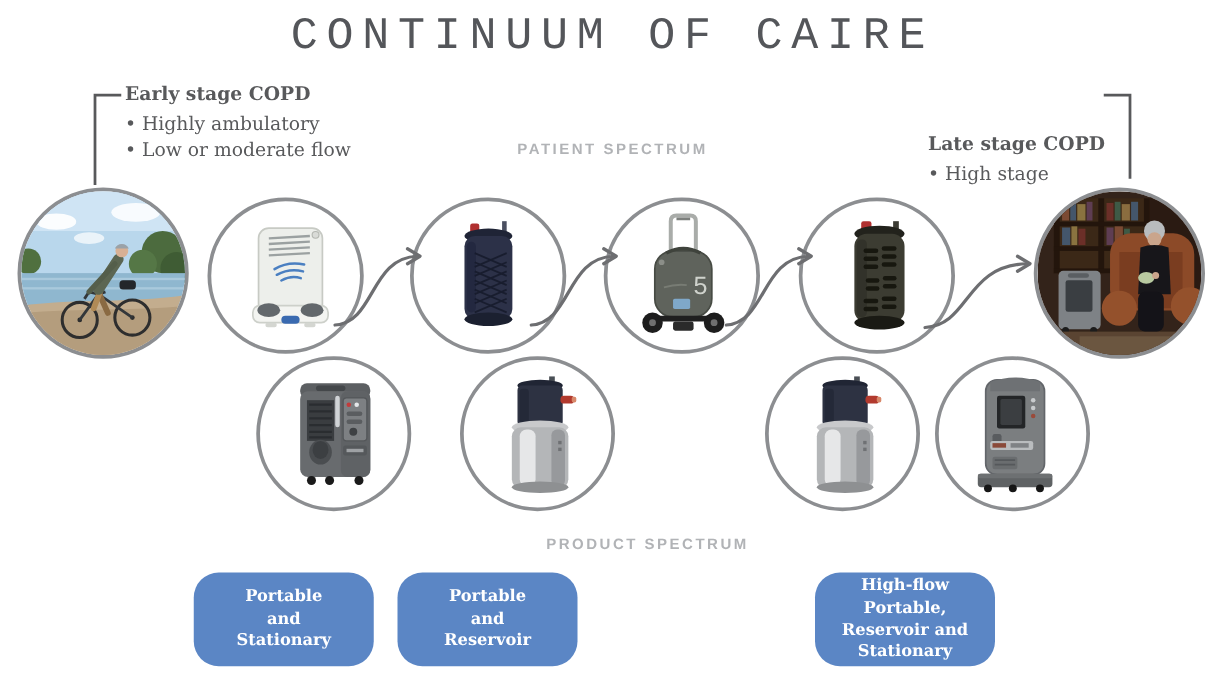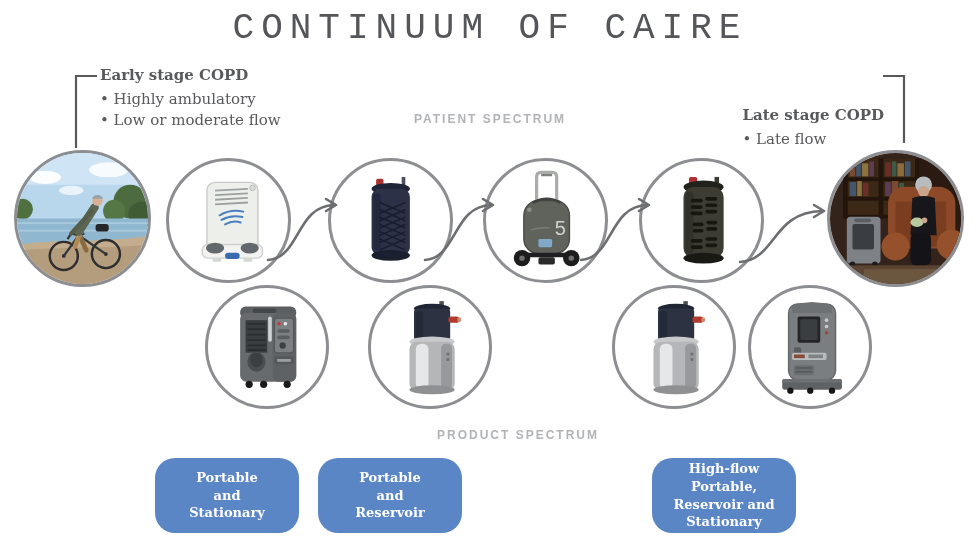--- a/index.html
+++ b/index.html
@@ -60,21 +60,21 @@
   <h1 class="title">CONTINUUM OF CAIRE</h1>
 
   <div class="stage stage-early">
     <div class="stage-h">Early stage COPD</div>
     <div class="stage-b">• Highly ambulatory</div>
     <div class="stage-b">• Low or moderate flow</div>
   </div>
 
   <div class="stage stage-late">
     <div class="stage-h">Late stage COPD</div>
-    <div class="stage-b">• Late flow</div>
+    <div class="stage-b">• High stage</div>
   </div>
 
   <div class="spec-label spec-patient">PATIENT SPECTRUM</div>
   <div class="spec-label spec-product">PRODUCT SPECTRUM</div>
 
   <svg class="overlay" width="980" height="549" viewBox="0 0 980 549">
     <path class="bracket" d="M 97 76 L 76 76 L 76 148"></path>
     <path class="bracket" d="M 883 76 L 904 76 L 904 143"></path>
     <g>
       <path class="arrow-path" d="M 268 260 C 300 258 296 206 334 205"></path>

